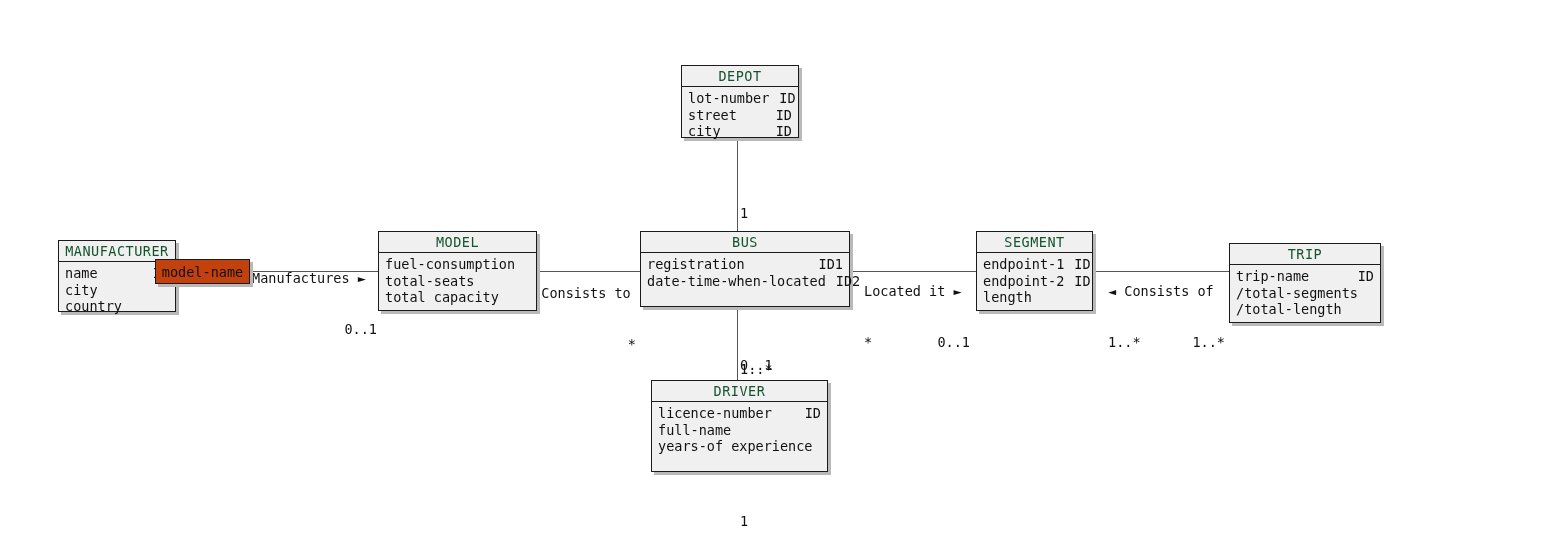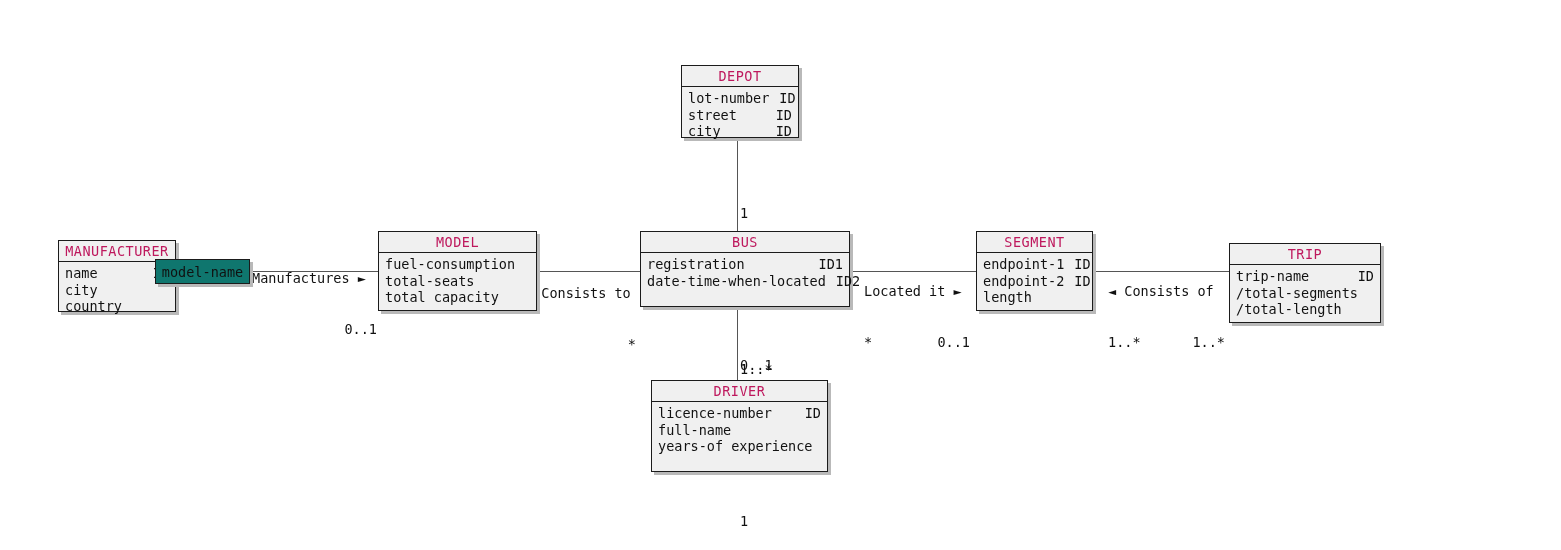--- a/index.html
+++ b/index.html
@@ -25,21 +25,21 @@
     border: 1.6px solid #1b1b1b;
     background: #f0f0f0;
     box-shadow: 3px 3px 0 0 #b9b9b9;
     z-index: 5;
   }
   .entity .ent-title {
     text-align: center;
     font-size: 13.5px;
     line-height: 20px;
     height: 20px;
-    color: #be185d;
+    color: #14532d;
     border-bottom: 1.6px solid #1b1b1b;
     letter-spacing: 0.5px;
     white-space: nowrap;
     overflow: hidden;
   }
   .entity .ent-attrs {
     padding: 3px 6px 4px 6px;
   }
   .attr-row {
     display: flex;
@@ -53,21 +53,21 @@
   .attr-row .a-name { }
   .attr-row .a-key {
     padding-left: 10px;
   }
 
   
   .qualifier {
     position: absolute;
     box-sizing: border-box;
     border: 1.6px solid #1b1b1b;
-    background: #0f766e;
+    background: #c2410c;
     box-shadow: 3px 3px 0 0 #b9b9b9;
     font-size: 13.5px;
     line-height: 16px;
     color: #111111;
     display: flex;
     align-items: center;
     justify-content: center;
     white-space: pre;
     z-index: 6;
   }

